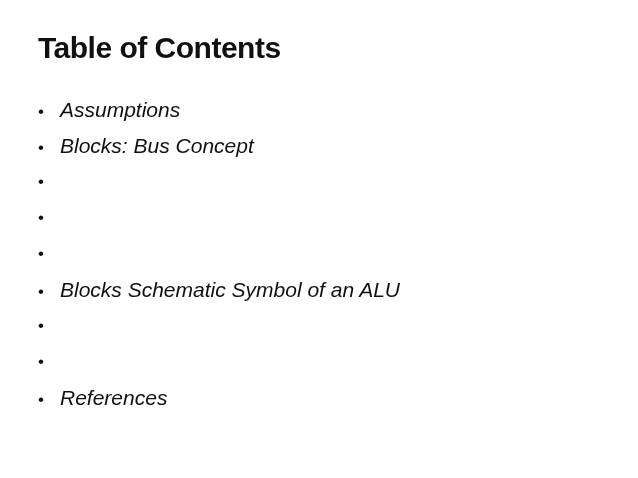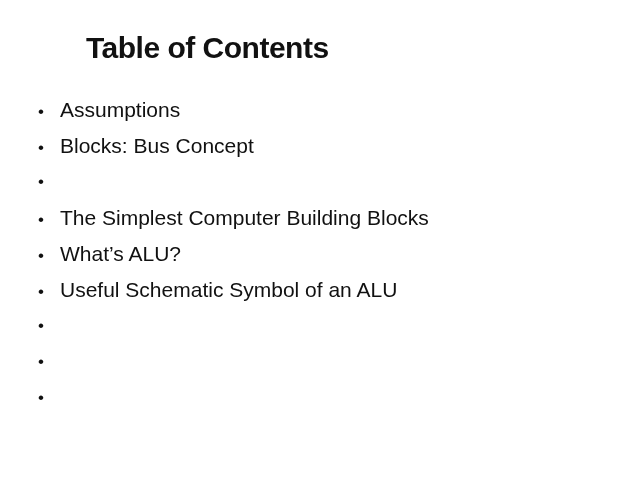--- a/index.html
+++ b/index.html
@@ -17,21 +17,20 @@
     overflow: hidden;
   }
   .slide-title {
     position: absolute;
     top: 31px;
     left: 38px;
     font-size: 30px;
     font-weight: 700;
     letter-spacing: -0.5px;
     color: #111111;
-    margin-left: 48px;
   }
   .toc-list {
     position: absolute;
     top: 92px;
     left: 38px;
     right: 20px;
     list-style: none;
     margin: 0;
     padding: 0;
   }
@@ -46,20 +45,21 @@
   .bullet {
     width: 22px;
     flex: 0 0 22px;
     font-size: 17px;
     line-height: 36px;
     color: #111111;
   }
   .toc-text {
     line-height: 36px;
     white-space: nowrap;
+    font-style: italic;
   }
 </style>
 </head>
 <body>
 
 <div class="slide">
   <div class="slide-title">Table of Contents</div>
 
   <ul class="toc-list">
     <li class="toc-item">
@@ -68,33 +68,32 @@
     </li>
     <li class="toc-item">
       <span class="bullet">•</span>
       <span class="toc-text">Blocks: Bus Concept</span>
     </li>
     <li class="toc-item">
       <span class="bullet">•</span>
     </li>
     <li class="toc-item">
       <span class="bullet">•</span>
-      <span class="toc-text">The Simplest Computer Building Blocks</span>
     </li>
     <li class="toc-item">
       <span class="bullet">•</span>
-      <span class="toc-text">What’s ALU?</span>
     </li>
     <li class="toc-item">
       <span class="bullet">•</span>
-      <span class="toc-text">Useful Schematic Symbol of an ALU</span>
+      <span class="toc-text">Blocks Schematic Symbol of an ALU</span>
     </li>
     <li class="toc-item">
       <span class="bullet">•</span>
     </li>
     <li class="toc-item">
       <span class="bullet">•</span>
     </li>
     <li class="toc-item">
       <span class="bullet">•</span>
+      <span class="toc-text">References</span>
     </li>
   </ul>
 </div>
 
 </body></html>

